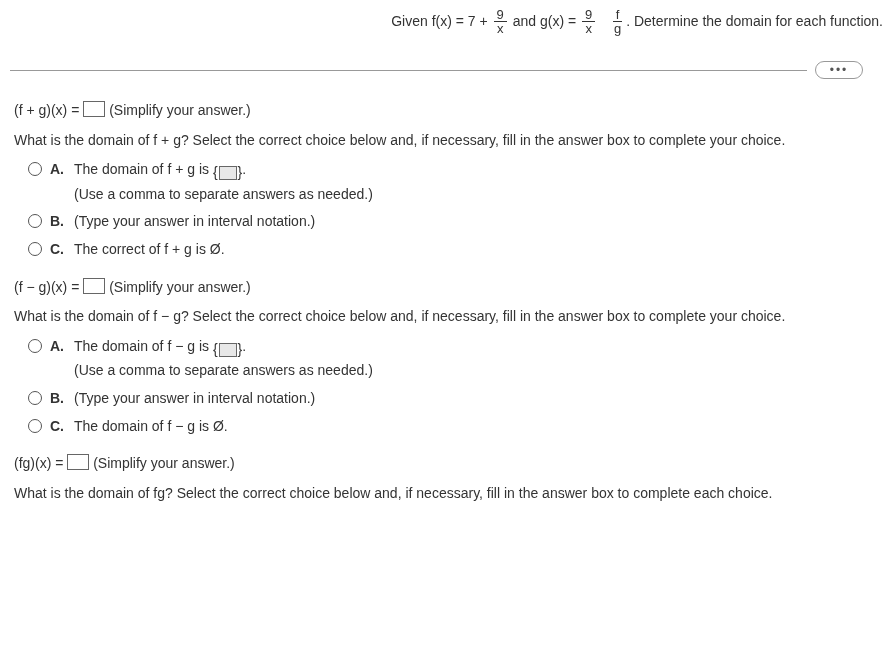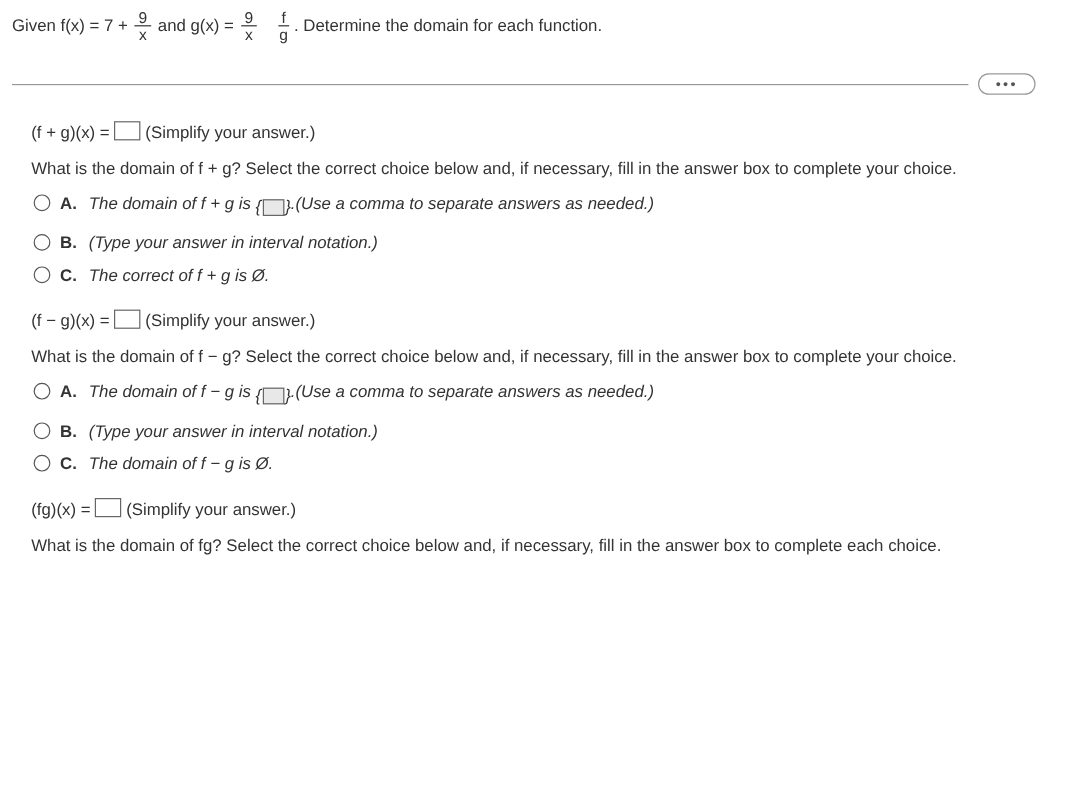--- a/index.html
+++ b/index.html
@@ -6,35 +6,35 @@
     body {
       width: 893px;
       height: 670px;
       font-family: Arial, Helvetica, sans-serif;
       font-size: 14px;
       color: #333;
       padding: 8px 10px;
       background: #fff;
       line-height: 1.4;
     }
-    .prompt-line { margin-bottom: 6px; display: flex; align-items: center; flex-wrap: wrap; }
+    .prompt-line { margin-bottom: 6px; display: flex; align-items: center; flex-wrap: wrap; justify-content: flex-end; }
     .frac { display: inline-flex; flex-direction: column; align-items: center; vertical-align: middle; margin: 0 2px; line-height: 1; }
     .frac .num { border-bottom: 1px solid #333; padding: 0 3px; font-size: 13px; }
     .frac .den { padding: 0 3px; font-size: 13px; }
     .hr-row { display: flex; align-items: center; margin: 26px 0 22px 0; }
     .hr-line { flex: 1; border: none; border-top: 1px solid #999; }
     .ellipsis-btn { border: 1px solid #999; border-radius: 12px; height: 18px; width: 48px; display: flex; align-items: center; justify-content: center; margin: 0 20px 0 8px; font-size: 12px; letter-spacing: 2px; color: #555; background: #fff; cursor: pointer; }
-    .line { margin: 10px 16px; }
+    .line { margin: 10px 4px; }
     .answer-box { display: inline-block; width: 22px; height: 16px; border: 1px solid #666; vertical-align: -2px; background: #fff; }
     .answer-box.shaded { background: #e8e8e8; width: 18px; height: 14px; }
     .mc-group { margin: 10px 0 16px 18px; }
     .mc-option { display: flex; align-items: flex-start; margin: 8px 0; }
     .radio { flex: 0 0 14px; width: 14px; height: 14px; border: 1.5px solid #555; border-radius: 50%; margin-right: 8px; margin-top: 2px; cursor: pointer; }
     .mc-letter { font-weight: bold; margin-right: 6px; min-width: 18px; }
-    .mc-body { display: flex; flex-direction: row; font-style: italic; }
+    .mc-body { display: flex; flex-direction: column; }
     .mc-text { margin-bottom: 2px; }
     .brace-box { display: inline-flex; align-items: center; vertical-align: -3px; }
     .brace-box .answer-box { margin: 0 1px; }
   </style>
 </head>
 <body>
 
 <div class="prompt-line">
   <span>Given f(x) = 7 +</span>&nbsp;
   <span class="frac">

